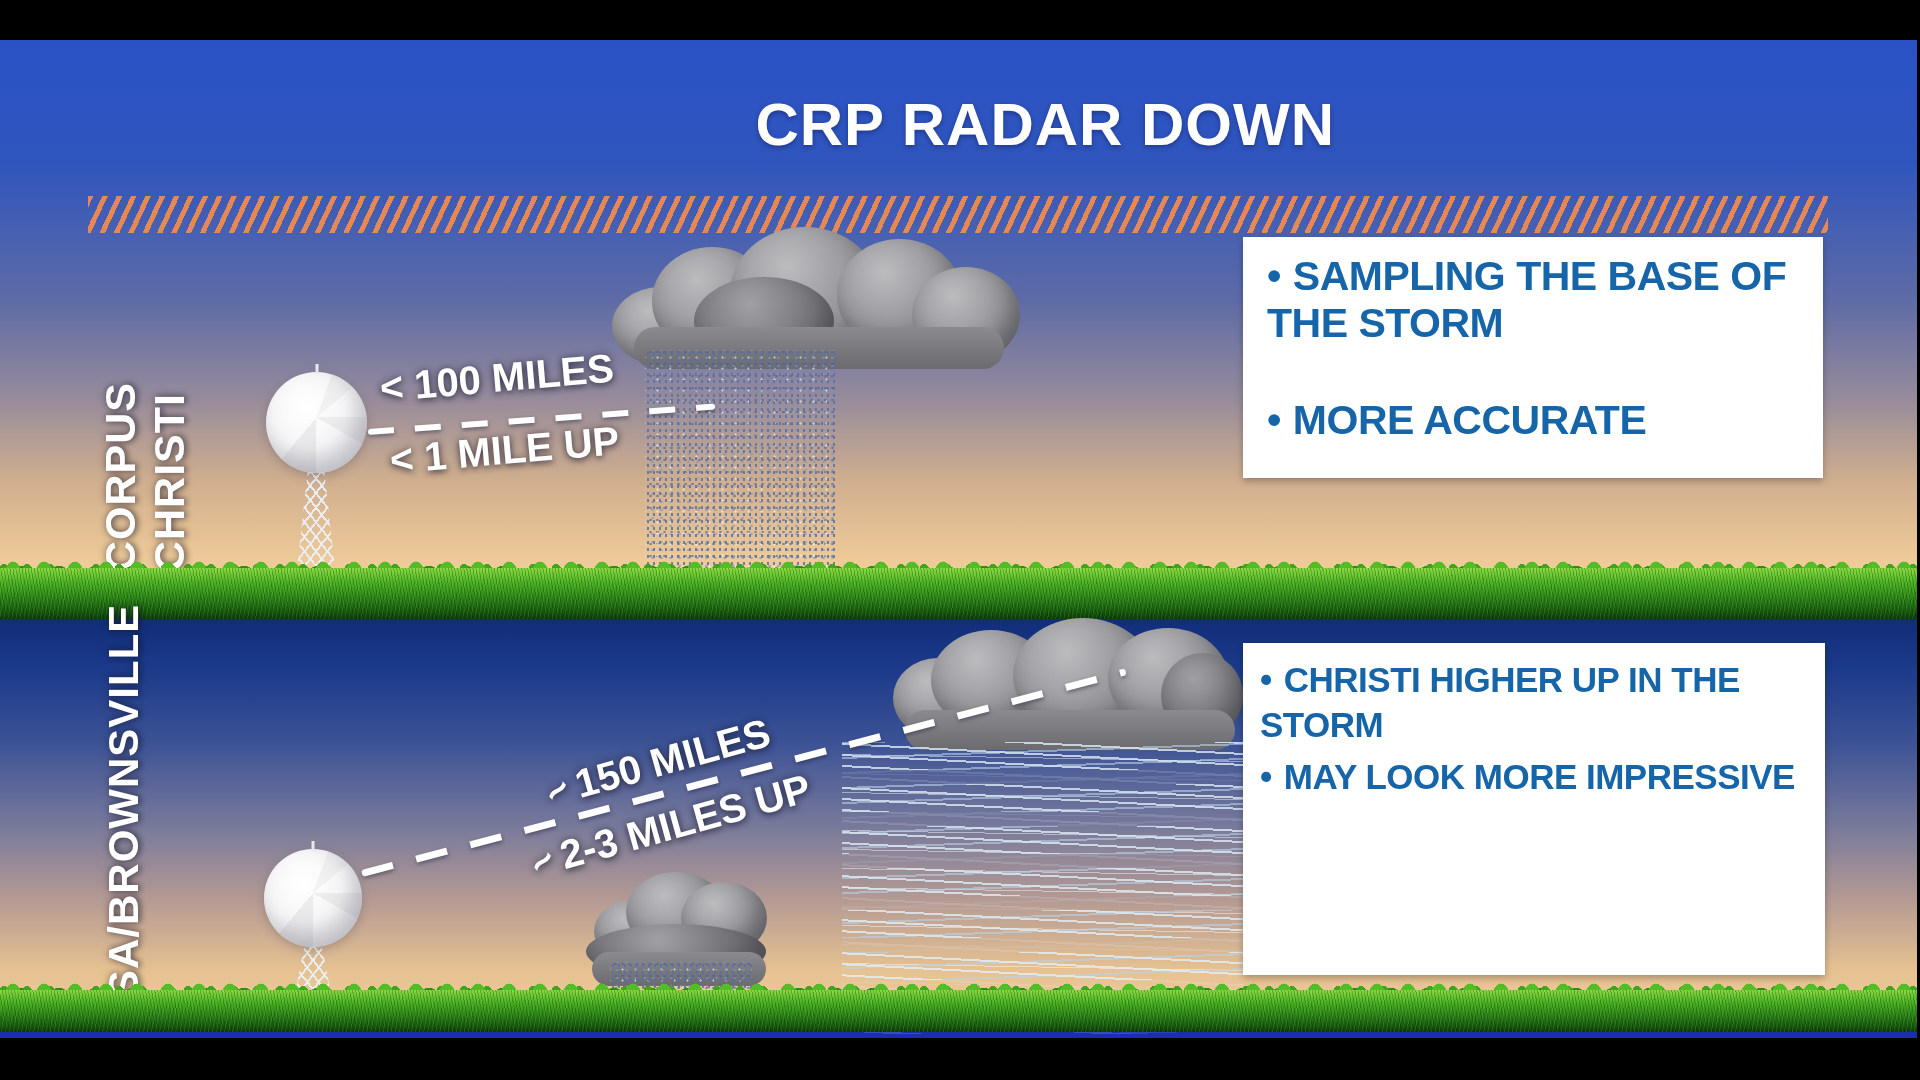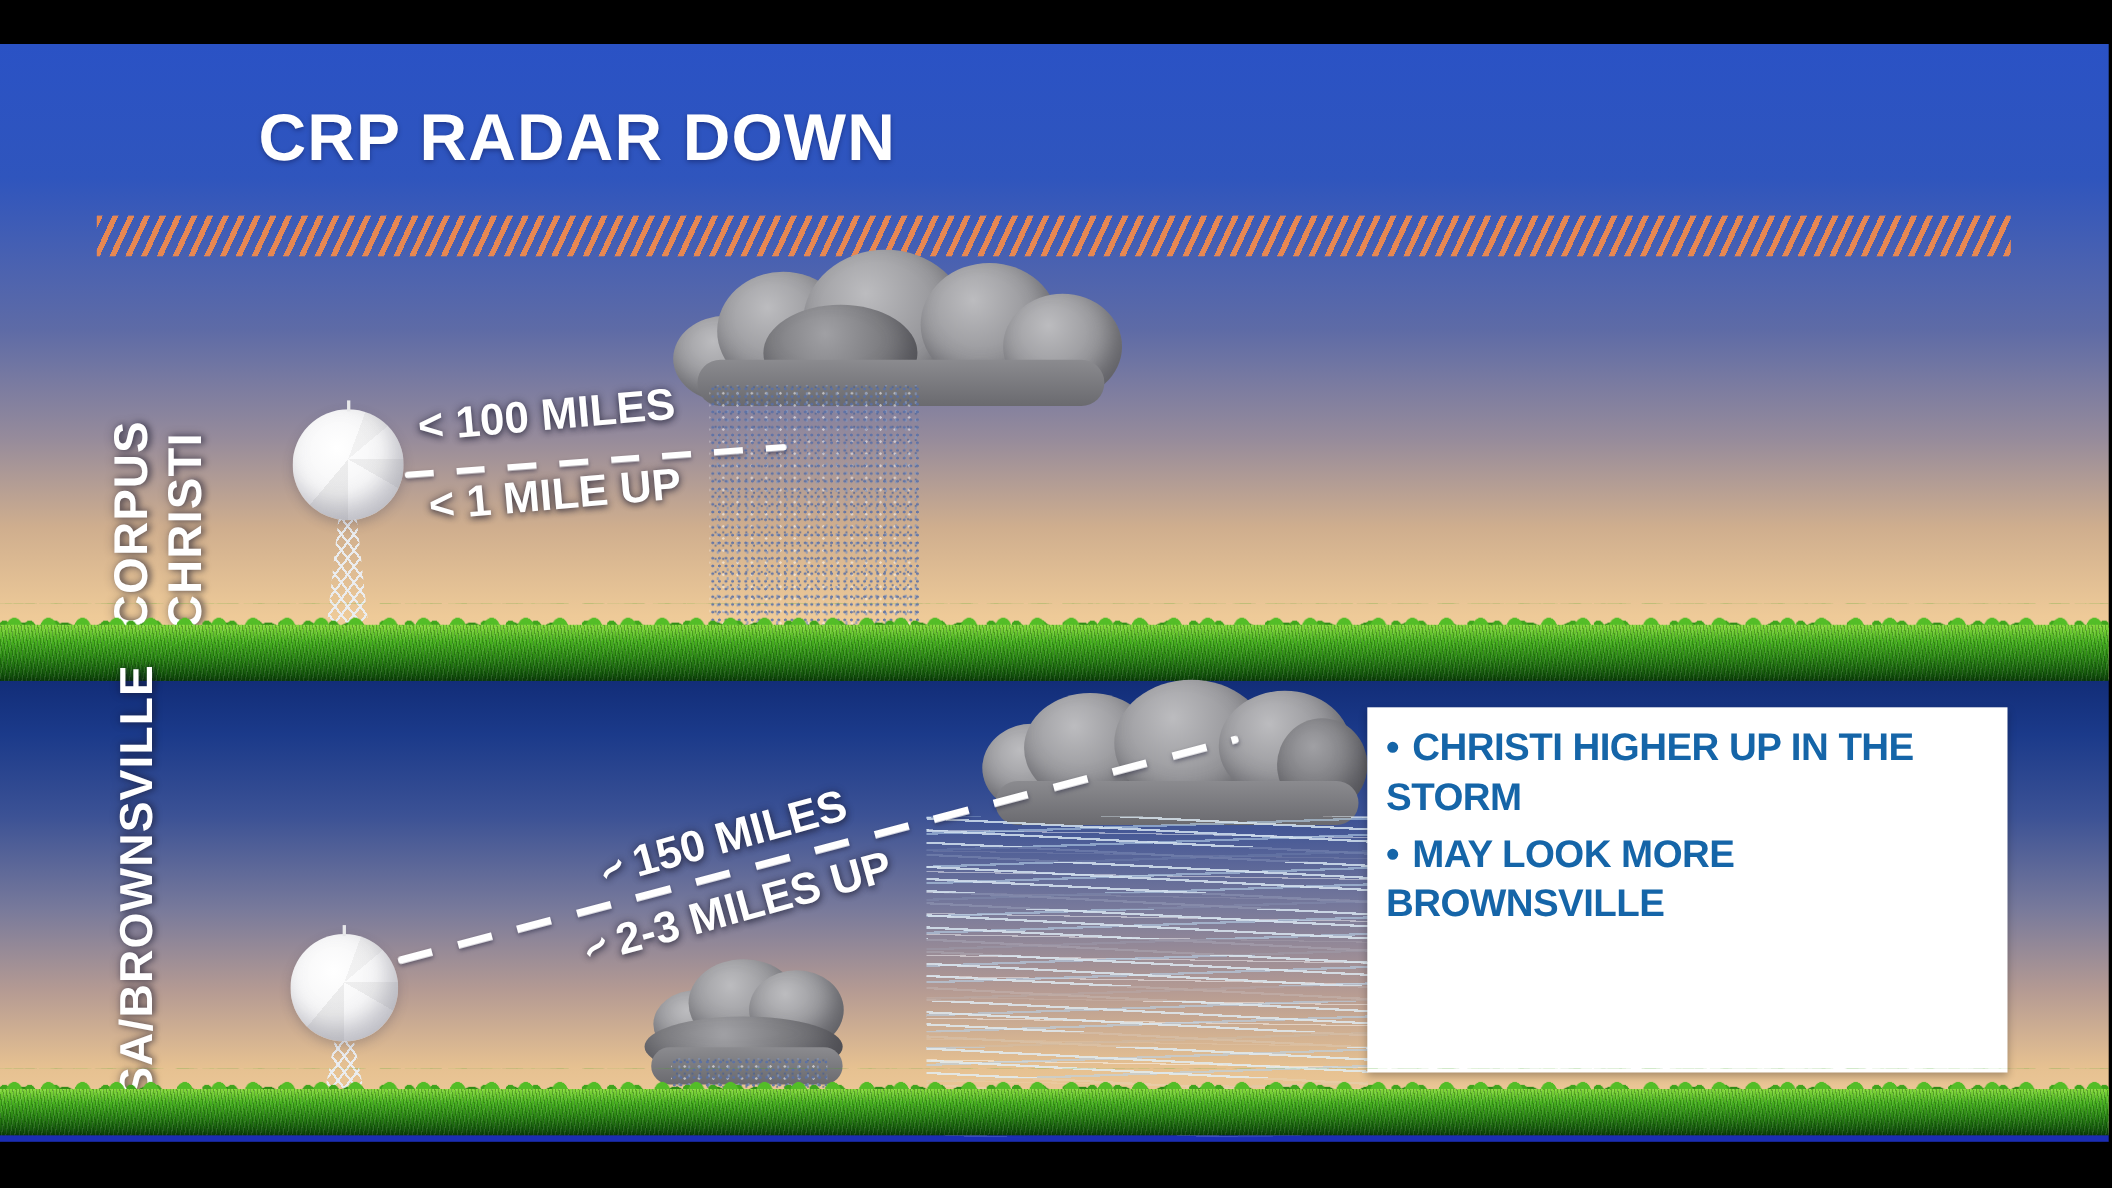--- a/index.html
+++ b/index.html
@@ -7,21 +7,21 @@
          font-family:"Liberation Sans",sans-serif;}
   
   .sky-top{position:absolute;left:0;top:40px;width:1917px;height:578px;
     background:linear-gradient(180deg,#2a52c5 0%,#2f55bd 21%,#4d63af 36%,#5e6ba6 45%,
       #968b9b 62%,#cfae8e 76%,#eeca98 90%,#f3d2a0 100%);}
   .sky-bottom{position:absolute;left:0;top:618px;width:1917px;height:414px;
     background:linear-gradient(180deg,#122d78 0%,#1b3a8a 12%,#3c5295 30%,#77799b 50%,
       #b49a93 68%,#e6c191 85%,#f2cf9e 100%);}
   .navy-line{position:absolute;left:0;top:1032px;width:1917px;height:6px;background:#1b2db3;}
   
-  .title{position:absolute;left:235px;top:90px;width:1100px;text-align:left;
+  .title{position:absolute;left:235px;top:90px;width:1100px;text-align:right;
     font-size:60px;font-weight:bold;color:#fff;letter-spacing:1px;
     text-shadow:0 2px 5px rgba(0,0,40,.35);}
   .hatch{position:absolute;left:88px;top:196px;width:1740px;height:37px;
     background:repeating-linear-gradient(115deg,rgba(240,138,77,.95) 0 5px,transparent 5px 13px);}
   
   .v-label{position:absolute;writing-mode:vertical-rl;transform:rotate(180deg);
     color:#fff;font-weight:bold;letter-spacing:1px;
     text-shadow:0 2px 6px rgba(25,25,45,.6),0 0 10px rgba(25,25,45,.3);}
   .v-label.cc{left:96px;top:200px;height:372px;font-size:43px;}
   .v-label.sab{left:100px;top:618px;height:380px;font-size:42px;}
@@ -127,20 +127,24 @@
   <div class="speckle" style="left:645px;top:350px;width:193px;height:242px;"></div>
 
   <div class="dash" style="left:368px;top:429px;width:348px;transform:rotate(-4.2deg);"></div>
   <div class="beam-text" style="left:378px;top:366px;transform:rotate(-5deg);">
     <span>&lt; 100 MILES</span>
   </div>
   <div class="beam-text" style="left:388px;top:438px;transform:rotate(-5deg);">
     <span>&lt; 1 MILE UP</span>
   </div>
 
+  <div class="note-box" id="box-cc">
+    <span class="item"><span class="dot">•</span><span>SAMPLING THE BASE OF THE STORM</span></span>
+    <span class="item"><span class="dot">•</span><span>MORE ACCURATE</span></span>
+  </div>
 
   <div class="grass" style="top:549px;height:70px;">
     <div class="fringe"></div>
     <div class="band"></div>
   </div>
 
   <div class="v-label sab">SA/BROWNSVILLE</div>
 
   <div class="mast" style="left:292px;top:941px;width:42px;height:67px;"></div>
   <div class="dome" style="left:264px;top:849px;width:98px;height:98px;"></div>
@@ -169,21 +173,21 @@
               background:repeating-linear-gradient(90deg,#fff 0 32px,transparent 32px 56px);"></div>
   <div class="beam-text" style="left:540px;top:772px;transform:rotate(-15.5deg);">
     <span class="tilde">~</span><span>150 MILES</span>
   </div>
   <div class="beam-text" style="left:525px;top:843px;transform:rotate(-15.5deg);">
     <span class="tilde">~</span><span>2-3 MILES UP</span>
   </div>
 
   <div class="note-box" id="box-sab">
     <span class="item"><span class="dot">•</span><span>CHRISTI HIGHER UP IN THE STORM</span></span>
-    <span class="item"><span class="dot">•</span><span>MAY LOOK MORE BROWNSVILLE</span></span>
+    <span class="item"><span class="dot">•</span><span>MAY LOOK MORE IMPRESSIVE</span></span>
   </div>
 
   <div class="grass" style="top:971px;height:61px;">
     <div class="fringe"></div>
     <div class="band"></div>
   </div>
 
 </div>
 
 </body></html>

